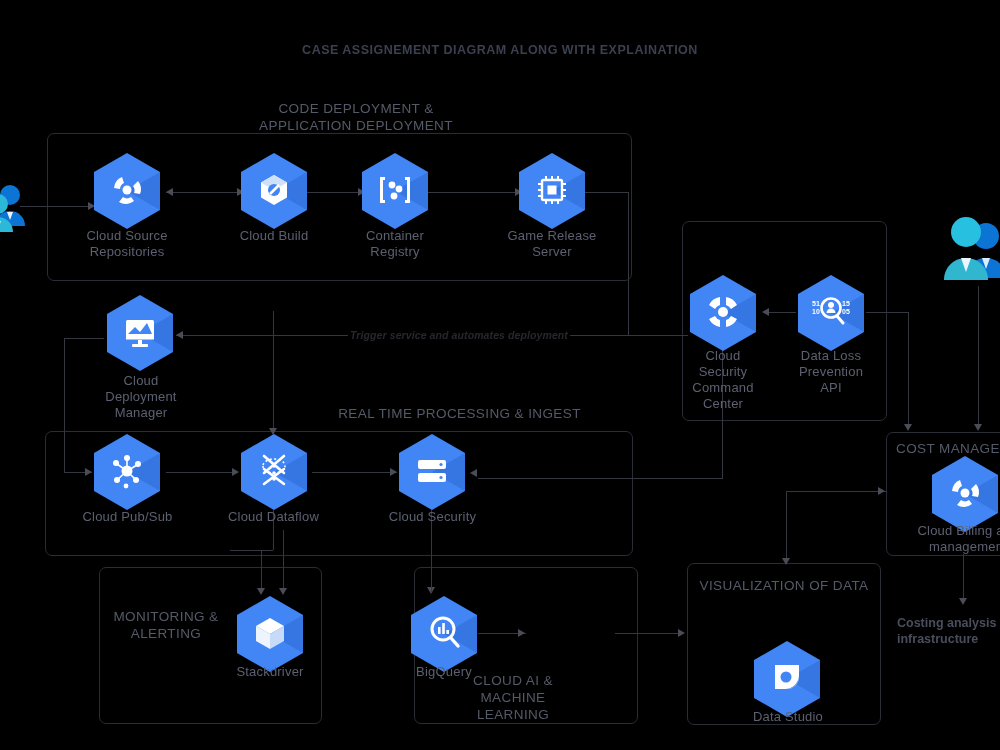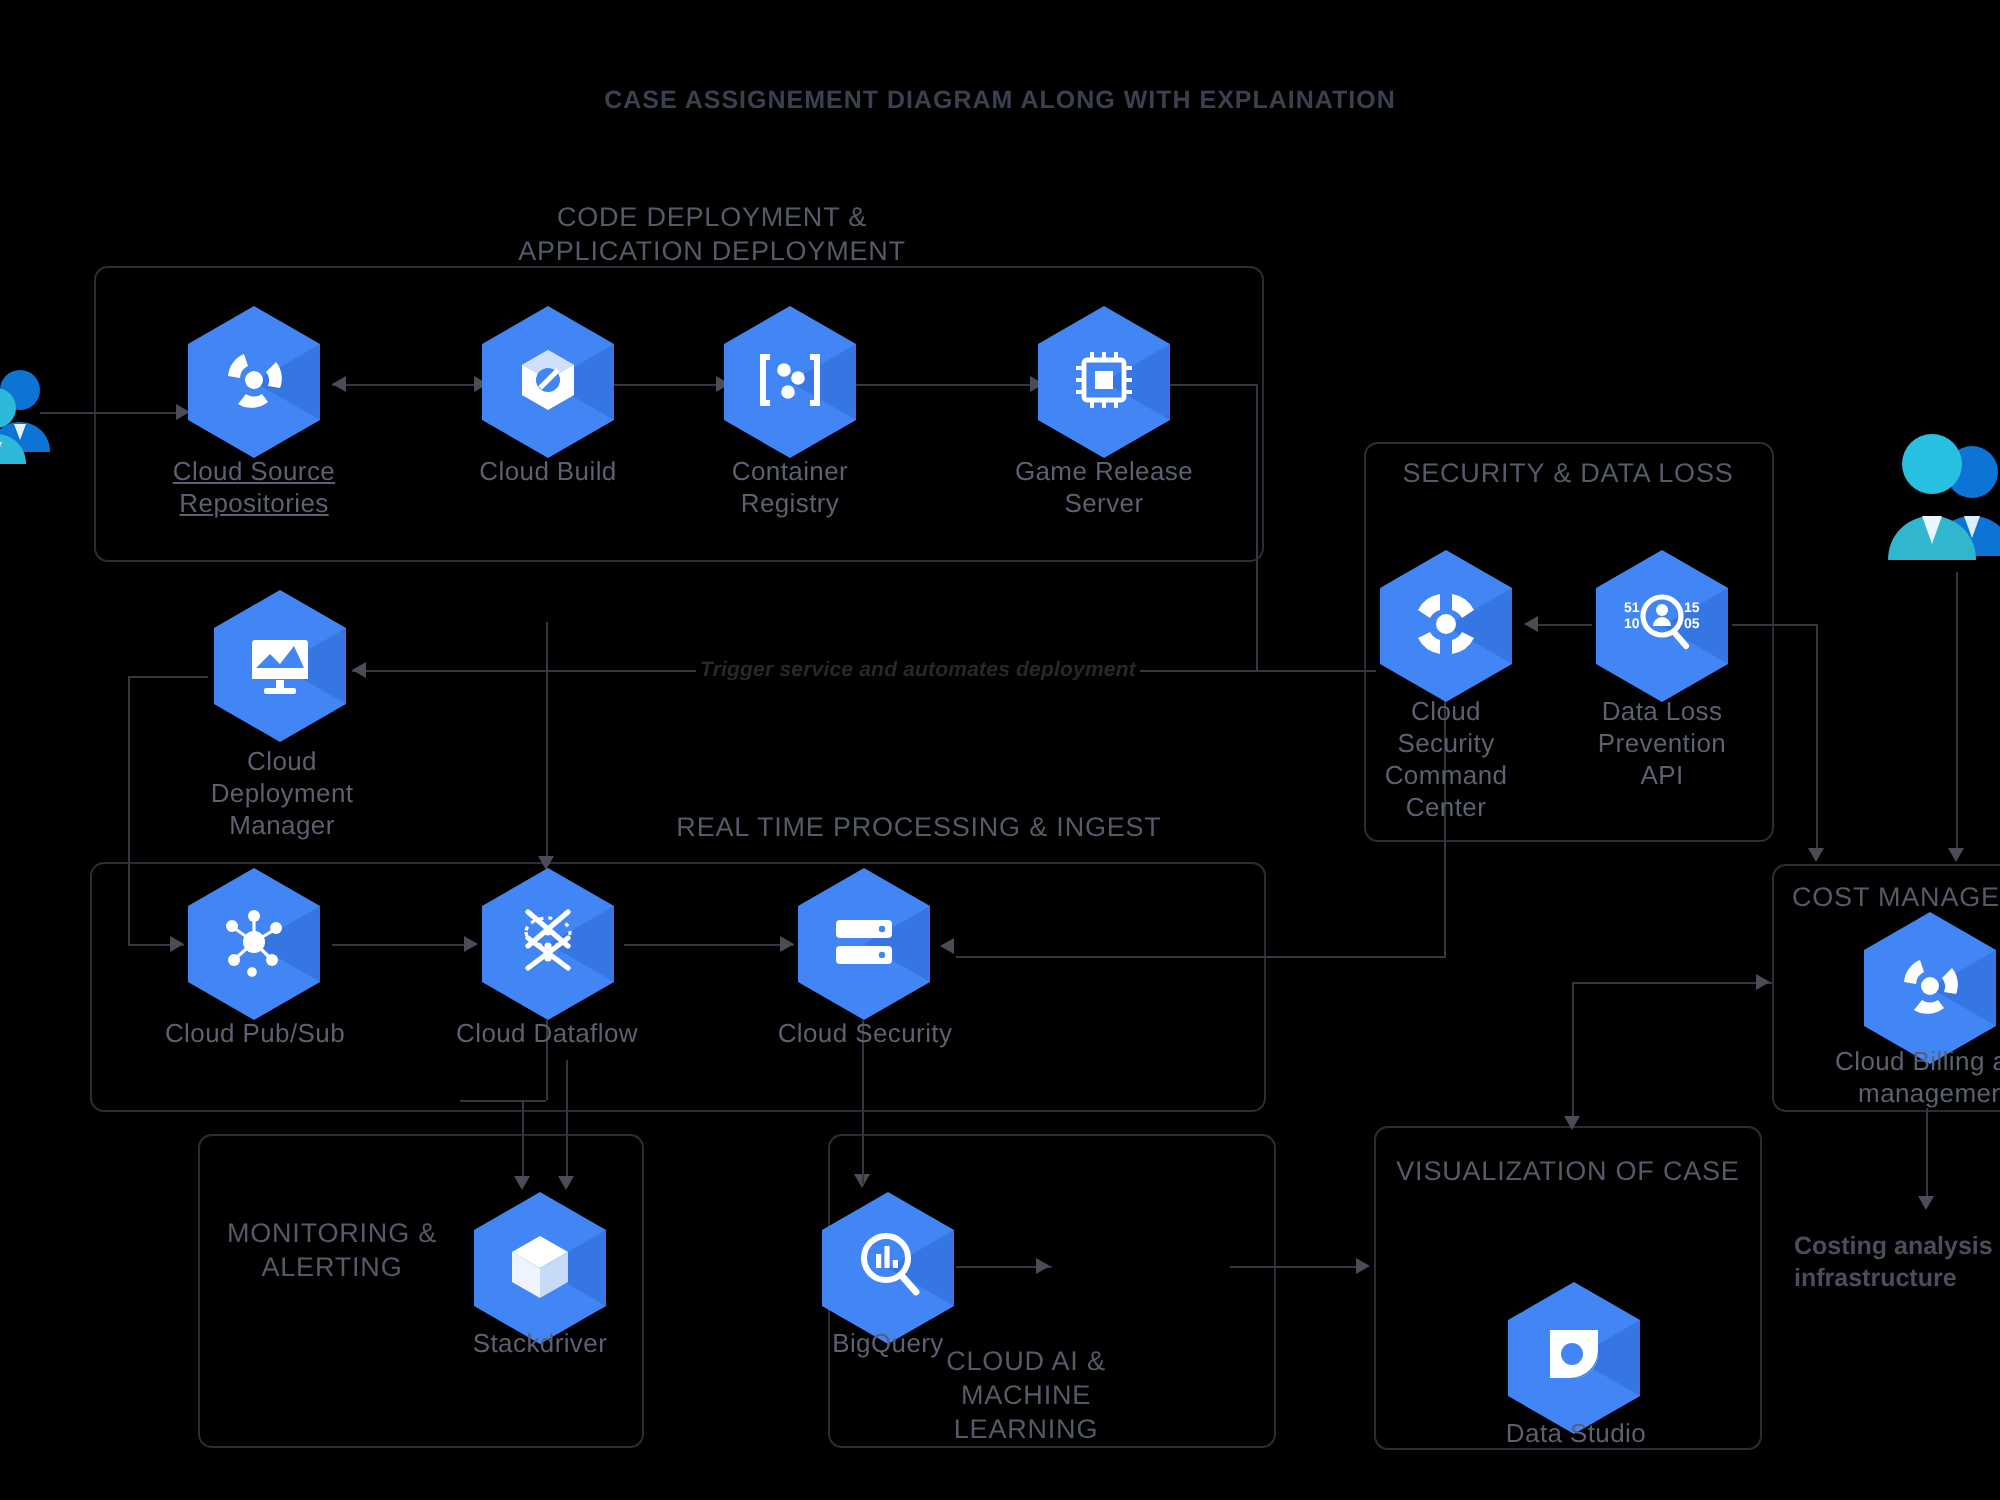--- a/index.html
+++ b/index.html
@@ -33,25 +33,24 @@
 
   <div class="box" style="left:47px;top:133px;width:583px;height:146px;"></div>
   <div class="box" style="left:682px;top:221px;width:203px;height:198px;"></div>
   <div class="box" style="left:45px;top:431px;width:586px;height:123px;"></div>
   <div class="box" style="left:99px;top:567px;width:221px;height:155px;"></div>
   <div class="box" style="left:414px;top:567px;width:222px;height:155px;"></div>
   <div class="box" style="left:687px;top:563px;width:192px;height:160px;"></div>
   <div class="box" style="left:886px;top:432px;width:160px;height:122px;"></div>
 
   <div class="grouplbl" style="left:236px;top:100px;width:240px;">CODE DEPLOYMENT &amp; APPLICATION DEPLOYMENT</div>
-  <div class="grouplbl" style="left:690px;top:228px;width:188px;">SECURITY &amp; DATA LOSS</div>
   <div class="grouplbl" style="left:338px;top:405px;width:243px;">REAL TIME PROCESSING &amp; INGEST</div>
   <div class="grouplbl" style="left:106px;top:608px;width:120px;">MONITORING &amp; ALERTING</div>
   <div class="grouplbl" style="left:463px;top:672px;width:100px;">CLOUD AI &amp; MACHINE LEARNING</div>
-  <div class="grouplbl" style="left:697px;top:577px;width:174px;">VISUALIZATION OF CASE</div>
+  <div class="grouplbl" style="left:697px;top:577px;width:174px;">VISUALIZATION OF DATA</div>
   <div class="grouplbl" style="left:896px;top:440px;width:150px;text-align:left;overflow:hidden;white-space:nowrap;">COST MANAGEMENT</div>
 
   <div class="edge eh" style="left:20px;top:206px;width:72px;"></div>
   <div class="arw ar" style="left:88px;top:201.5px;"></div>
 
   <div class="edge eh" style="left:166px;top:192px;width:78px;"></div>
   <div class="arw al" style="left:166px;top:187.5px;"></div>
   <div class="arw ar" style="left:237px;top:187.5px;"></div>
 
   <div class="edge eh" style="left:305px;top:192px;width:60px;"></div>
@@ -158,21 +157,21 @@
       <polygon points="35,1 68,20 68,58 35,77 2,58 2,20" fill="#4285F4"></polygon>
       <polygon points="35,39 68,58 35,77 68,58 68,20" fill="#1a56bb" opacity=".3"></polygon>
       <g fill="#fff" transform="translate(35,38)">
         <path d="M-13 -2 a13 13 0 0 1 8-11 l2 6 a7 7 0 0 0-4 6z"></path>
         <path d="M11 -9 a13 13 0 0 1 2 13 l-6-1 a7 7 0 0 0-1-7z"></path>
         <path d="M7 11 a13 13 0 0 1-15 1 l4-5 a7 7 0 0 0 8 0z"></path>
         <circle cx="0" cy="0" r="4.5"></circle>
       </g>
     </svg>
   </div>
-  <div class="lbl" style="left:77px;top:228px;width:100px;text-decoration:underline;">Cloud Source Repositories</div>
+  <div class="lbl" style="left:77px;top:228px;width:100px;">Cloud Source Repositories</div>
 
   <div class="hex" style="left:239px;top:152px;">
     <svg viewBox="0 0 70 78">
       <polygon points="35,1 68,20 68,58 35,77 2,58 2,20" fill="#4285F4"></polygon>
       <polygon points="35,39 68,58 35,77 68,58 68,20" fill="#1a56bb" opacity=".3"></polygon>
       <g fill="#fff" transform="translate(35,38)">
         <path d="M0 -15 l13 7.5 v15 L0 15 l-13-7.5 v-15z" fill="#fff"></path>
         <path d="M0 -15 l13 7.5 -13 7.5 -13-7.5z" fill="#cfe0fb"></path>
         <circle cx="0" cy="0" r="6" fill="#4285F4"></circle>
         <path d="M-4 4 l9-9" stroke="#fff" stroke-width="2.6" fill="none"></path>

